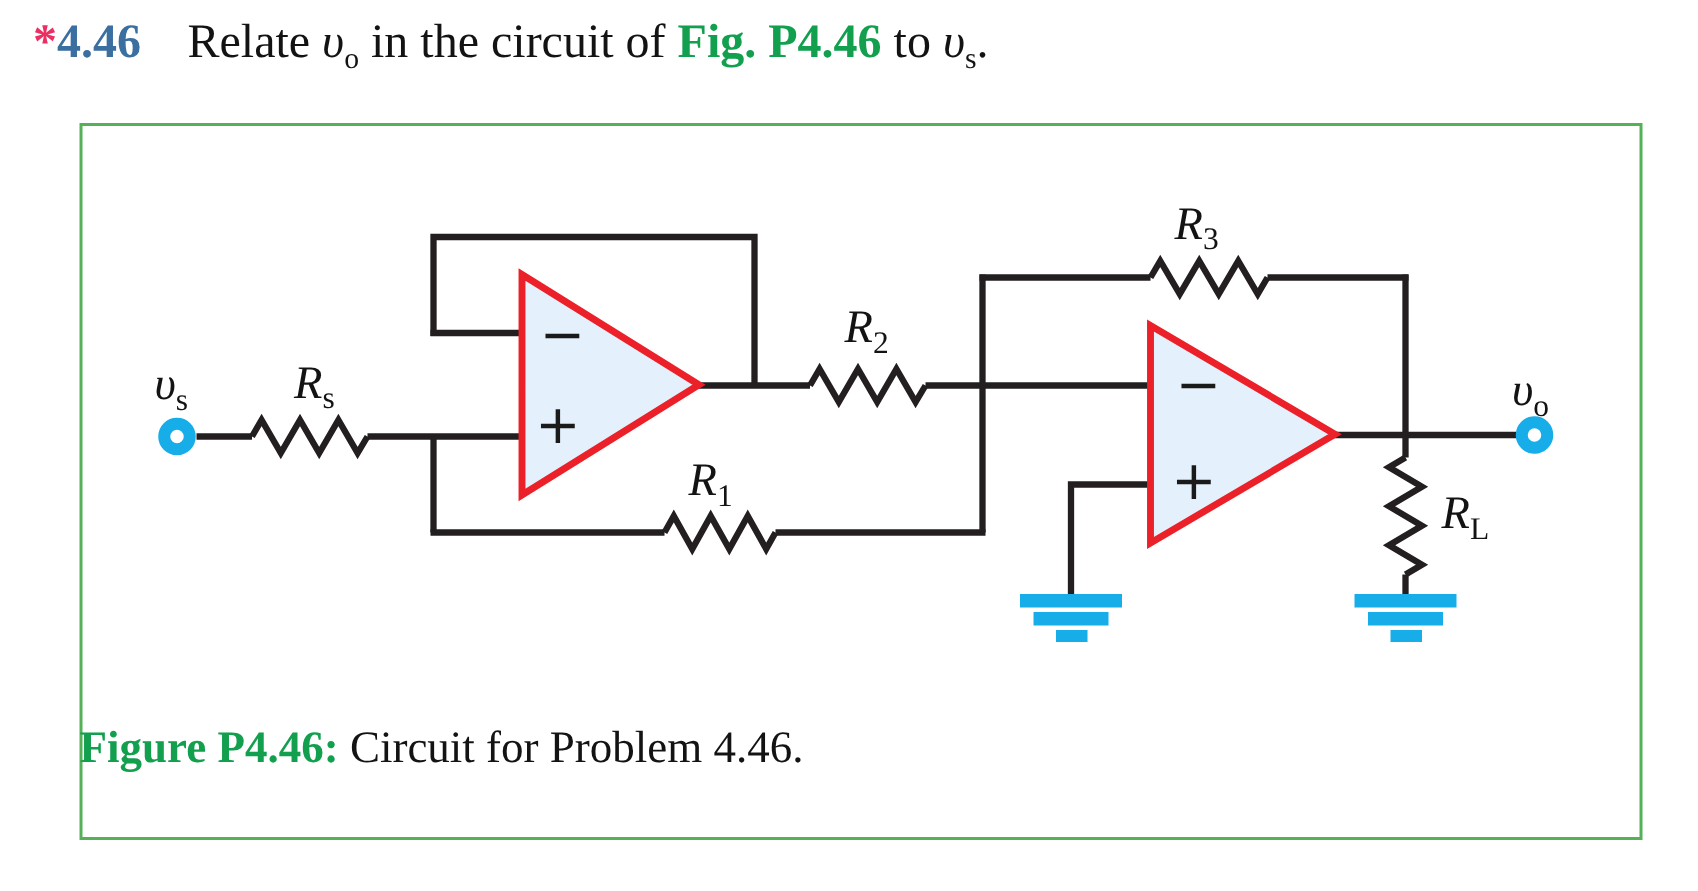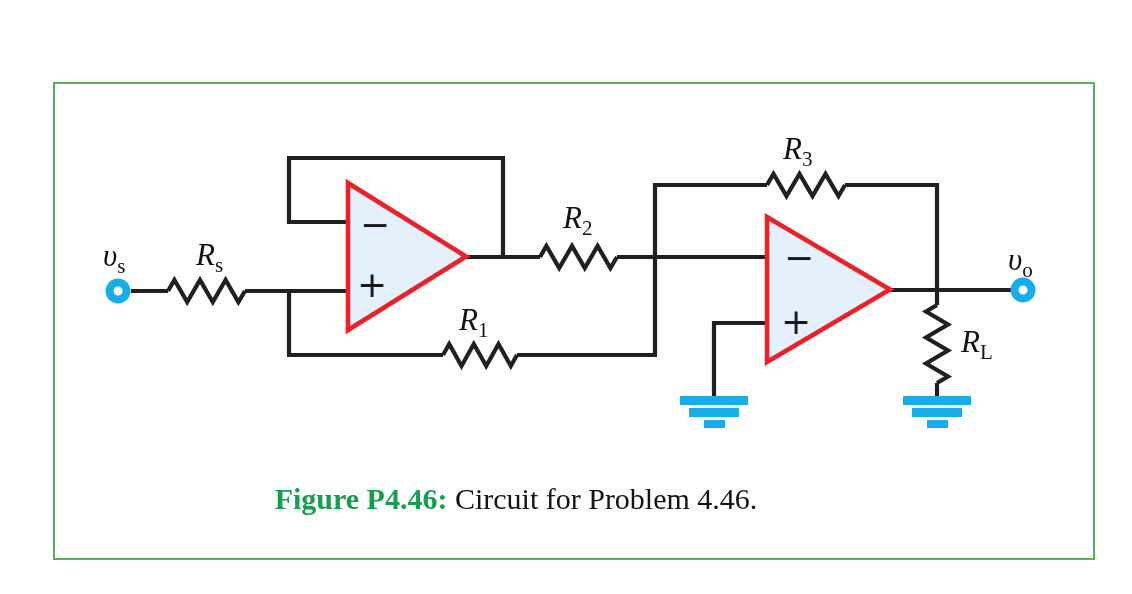--- a/index.html
+++ b/index.html
@@ -19,40 +19,43 @@
   .figref { color:#12a04f; font-weight:bold; }
   sub.subr { font-style:normal; font-size:0.62em; }
   
   .figure-box {
     position:absolute; left:53px; top:82px; width:1042px; height:478px;
     border:2px solid #54b158; box-sizing:border-box;
   }
   .circuit { position:absolute; left:0; top:0; width:1132px; height:594px; }
   
   .caption {
-    position:absolute; left:53px; top:482px; width:926px; text-align:center;
+    position:absolute; left:53px; top:482px; width:926px; 
     font-size:30px; line-height:1.15; color:#131313; white-space:nowrap;
   }
   .cap-label { color:#12a04f; font-weight:bold; }
   
   .wire     { stroke:#231f20; stroke-width:4.2; fill:none; }
   .resistor { stroke:#231f20; stroke-width:4.2; fill:none; stroke-linejoin:miter; }
   .opamp    { fill:#e4f0fb; stroke:#ec2028; stroke-width:4.6; stroke-linejoin:miter; }
   .gnd      { fill:#16ade9; }
   .term     { fill:#ffffff; stroke:#16ade9; stroke-width:8; }
   .lbl      { font-family:"Liberation Serif", serif; font-size:31px; fill:#131313; }
   .lbl .main{ font-style:italic; }
   .lbl .sub { font-size:21px; }
   .sign     { font-family:"DejaVu Sans", sans-serif; font-size:36px; fill:#1a1a1a; text-anchor:middle; }
 </style>
 </head>
 <body>
 
 <div class="page">
 
+  <div class="problem-header">
+    <span class="p-num"><span class="star">*</span><span class="num">4.46</span></span><span class="p-title"><span>Relate </span><span class="ital">υ</span><sub class="subr">o</sub><span> in the circuit of </span><span class="figref">Fig. P4.46</span><span> to </span><span class="ital">υ</span><sub class="subr">s</sub><span>.</span></span>
+  </div>
 
   <div class="figure-box"></div>
 
   <svg class="circuit" viewBox="0 0 1132 594" aria-hidden="false">
 
     <path class="wire" d="M131 291 H168"></path>
     <path class="wire" d="M245 291 H348"></path>
     <path class="wire" d="M289 291 V355"></path>
     <path class="wire" d="M287 355 H443"></path>
     <path class="wire" d="M517 355 H657"></path>

